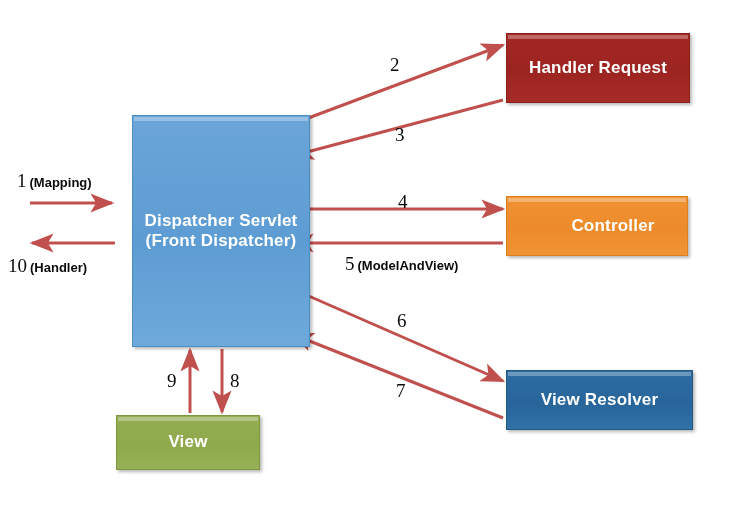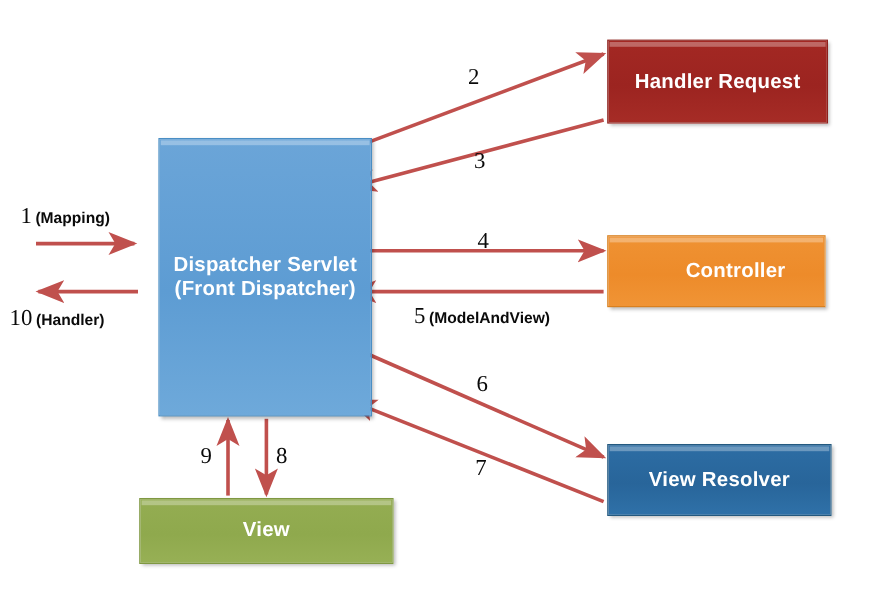--- a/index.html
+++ b/index.html
@@ -65,21 +65,21 @@
     font-size: 17px;
     padding-left: 32px;
   }
   #node-view-resolver {
     left: 506px; top: 370px; width: 187px; height: 60px;
     background: linear-gradient(180deg,#2d6da4 0%,#28659a 55%,#2f71a8 100%);
     border: 1px solid #23597f;
     font-size: 17px;
   }
   #node-view {
-    left: 116px; top: 415px; width: 212px; height: 55px;
+    left: 116px; top: 415px; width: 144px; height: 55px;
     background: linear-gradient(180deg,#94ad52 0%,#8fa94d 55%,#97b055 100%);
     border: 1px solid #7f9842;
     font-size: 17px;
   }
 
   
   #arrows {
     position: absolute;
     left: 0; top: 0;
     width: 729px; height: 507px;

